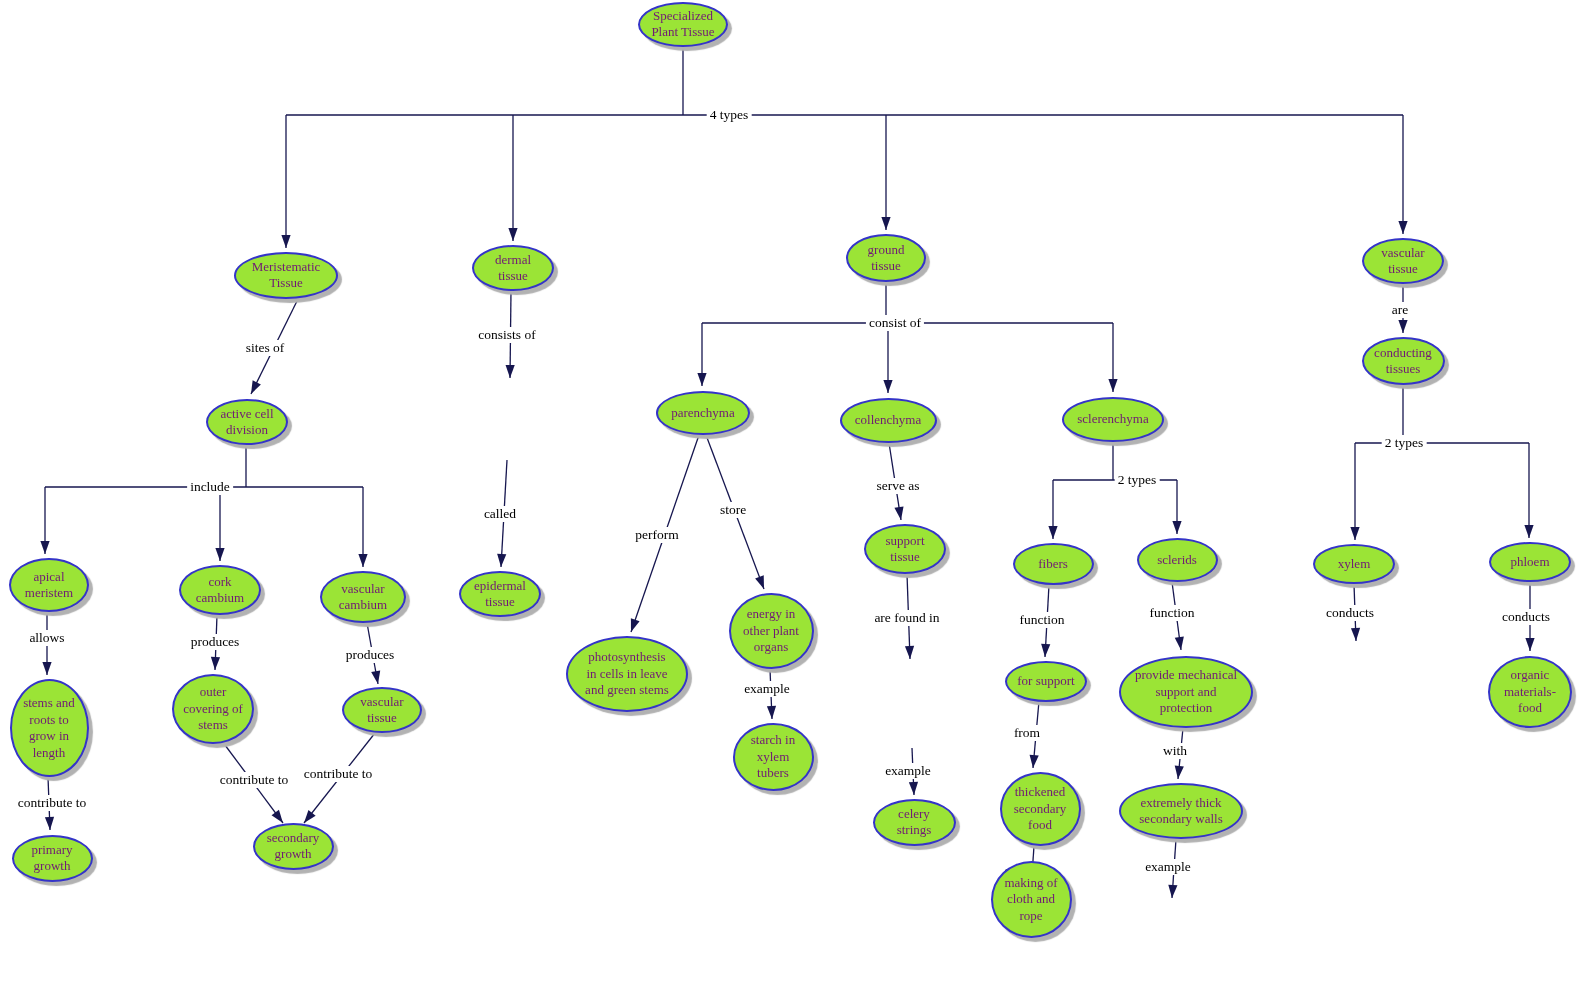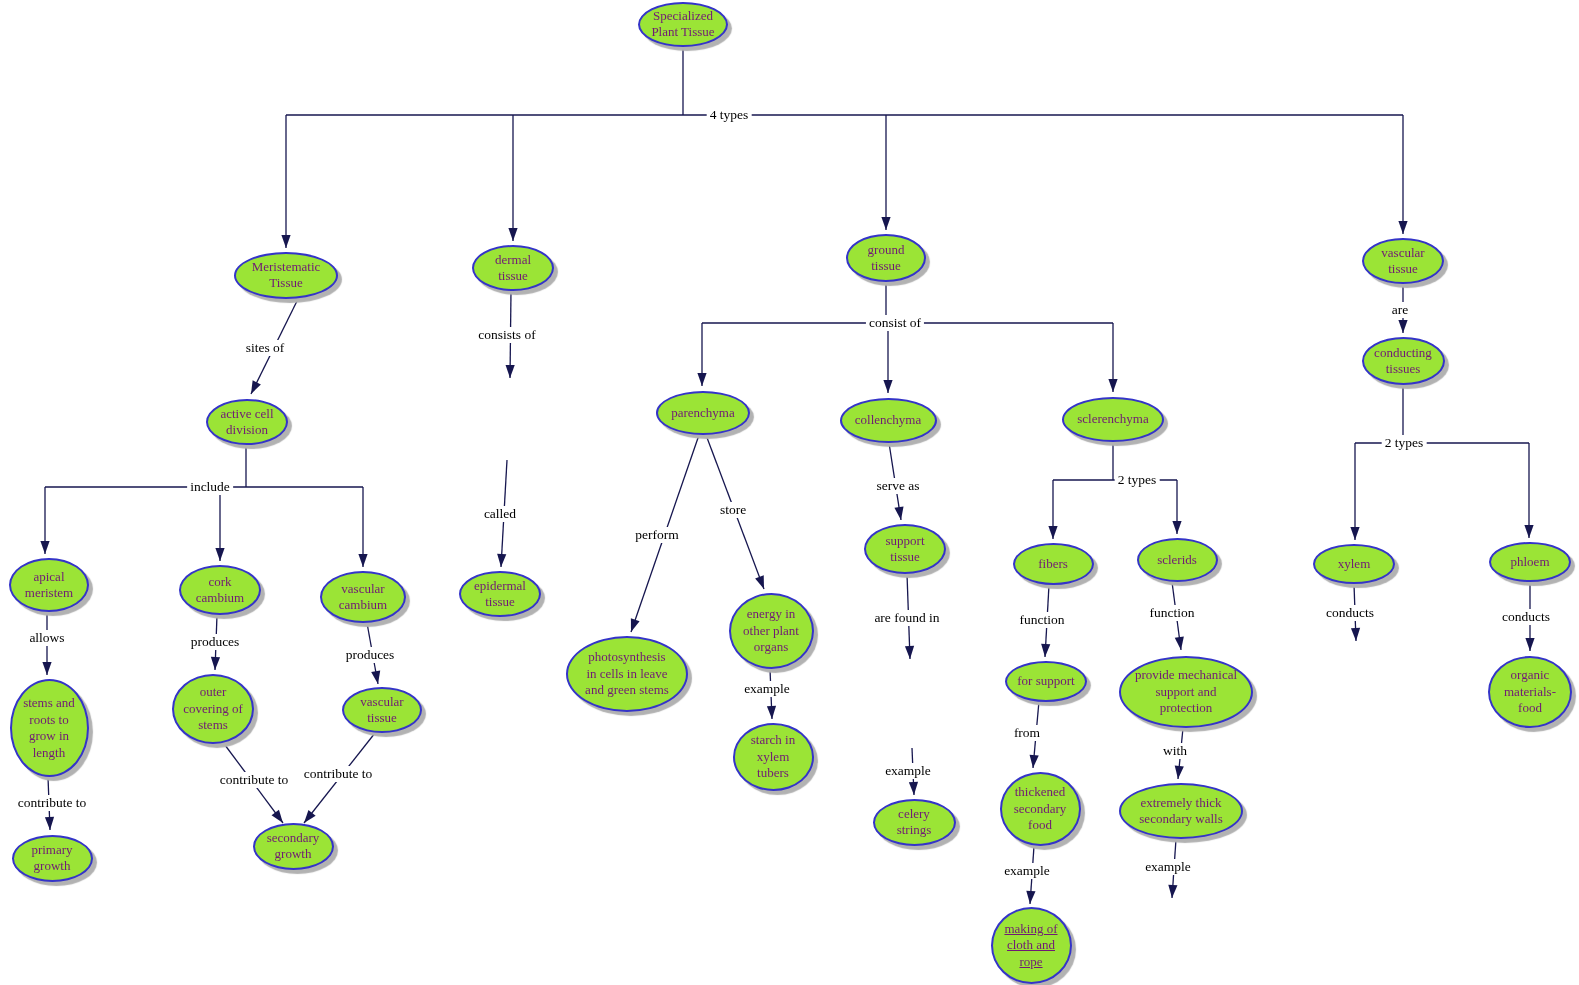--- a/index.html
+++ b/index.html
@@ -172,21 +172,21 @@
     <div class="node" style="left: 864px; top: 524px; width: 82px; height: 50px; background: rgb(155, 228, 54); border: 2px solid rgb(52, 52, 200); box-shadow: rgb(178, 178, 178) 4px 4px 1px;">support
 tissue</div>
     <div class="node" style="left: 872.5px; top: 798.5px; width: 83px; height: 47px; background: rgb(155, 228, 54); border: 2px solid rgb(52, 52, 200); box-shadow: rgb(178, 178, 178) 4px 4px 1px;">celery
 strings</div>
     <div class="node" style="left: 1012.5px; top: 543px; width: 81px; height: 42px; background: rgb(155, 228, 54); border: 2px solid rgb(52, 52, 200); box-shadow: rgb(178, 178, 178) 4px 4px 1px;">fibers</div>
     <div class="node" style="left: 1136.5px; top: 538px; width: 81px; height: 44px; background: rgb(155, 228, 54); border: 2px solid rgb(52, 52, 200); box-shadow: rgb(178, 178, 178) 4px 4px 1px;">sclerids</div>
     <div class="node" style="left: 1005px; top: 660.5px; width: 82px; height: 41px; background: rgb(155, 228, 54); border: 2px solid rgb(52, 52, 200); box-shadow: rgb(178, 178, 178) 4px 4px 1px;">for support</div>
     <div class="node" style="left: 999.5px; top: 772px; width: 81px; height: 74px; background: rgb(155, 228, 54); border: 2px solid rgb(52, 52, 200); box-shadow: rgb(178, 178, 178) 4px 4px 1px;">thickened
 secondary
 food</div>
-    <div class="node" style="left: 990.5px; top: 907px; width: 81px; height: 77px; background: rgb(155, 228, 54); border: 2px solid rgb(52, 52, 200); box-shadow: rgb(178, 178, 178) 4px 4px 1px; text-decoration: underline;">making of
+    <div class="node" style="left: 990.5px; top: 861px; width: 81px; height: 77px; background: rgb(155, 228, 54); border: 2px solid rgb(52, 52, 200); box-shadow: rgb(178, 178, 178) 4px 4px 1px;">making of
 cloth and
 rope</div>
     <div class="node" style="left: 1119px; top: 656px; width: 134px; height: 72px; background: rgb(155, 228, 54); border: 2px solid rgb(52, 52, 200); box-shadow: rgb(178, 178, 178) 4px 4px 1px;">provide mechanical
 support and
 protection</div>
     <div class="node" style="left: 1119px; top: 783px; width: 124px; height: 56px; background: rgb(155, 228, 54); border: 2px solid rgb(52, 52, 200); box-shadow: rgb(178, 178, 178) 4px 4px 1px;">extremely thick
 secondary walls</div>
     <div class="node" style="left: 1361.5px; top: 337px; width: 83px; height: 48px; background: rgb(155, 228, 54); border: 2px solid rgb(52, 52, 200); box-shadow: rgb(178, 178, 178) 4px 4px 1px;">conducting
 tissues</div>
     <div class="node" style="left: 1313px; top: 544px; width: 82px; height: 40px; background: rgb(155, 228, 54); border: 2px solid rgb(52, 52, 200); box-shadow: rgb(178, 178, 178) 4px 4px 1px;">xylem</div>

